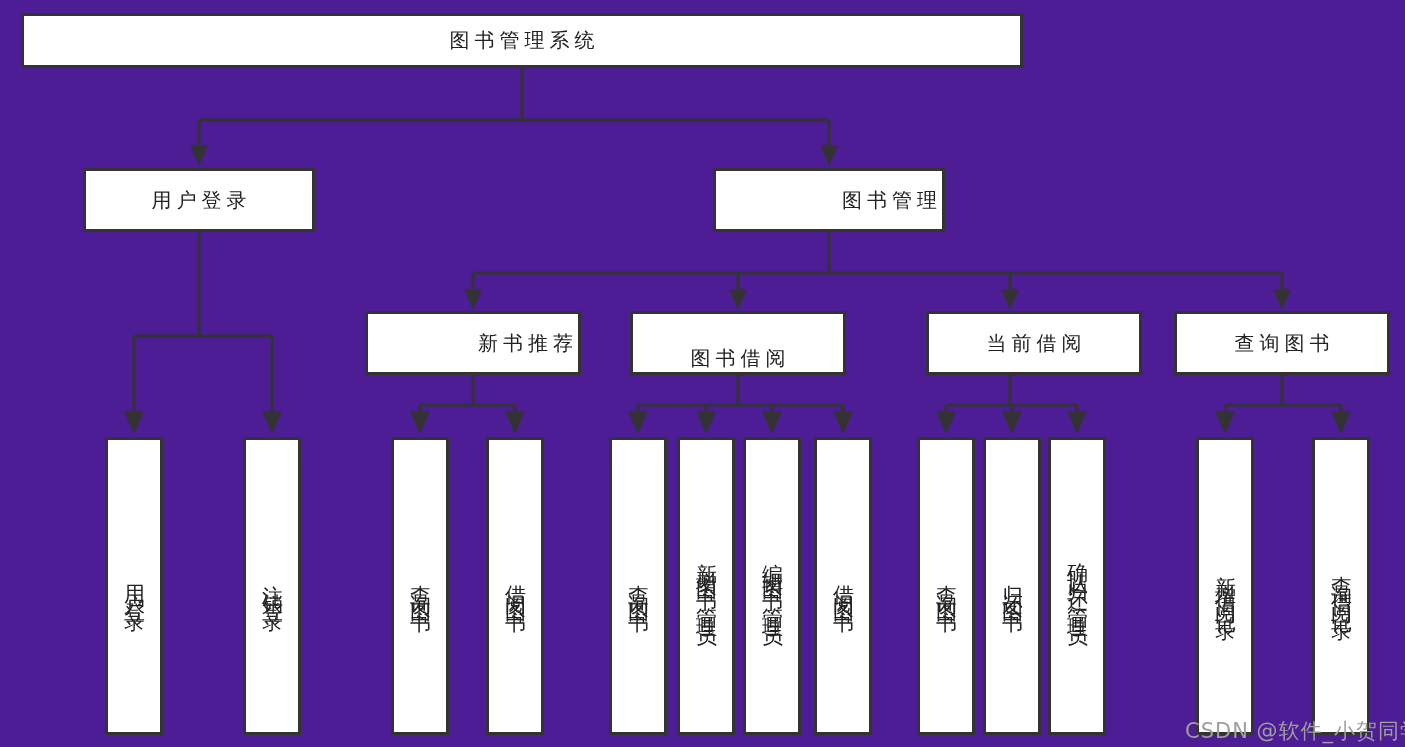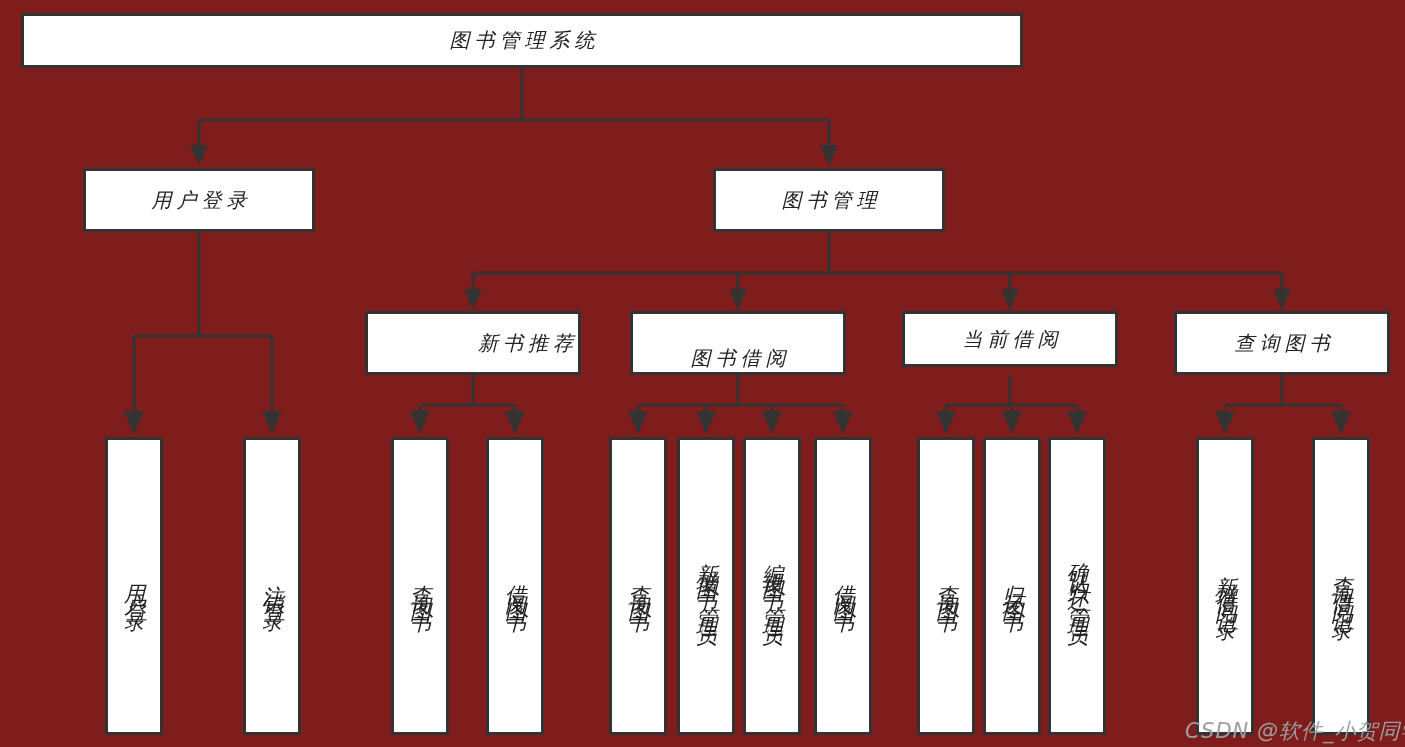--- a/index.html
+++ b/index.html
@@ -1,23 +1,22 @@
 <!DOCTYPE html>
 <html><head>
 <meta charset="utf-8">
 <style>
   html, body { margin: 0; padding: 0; background: #ffffff; }
   .canvas {
     position: relative;
     width: 1405px;
     height: 747px;
-    background: #7f1d1d;
+    background: #4c1d95;
     font-family: "DejaVu Sans", "Liberation Sans", sans-serif;
     overflow: hidden;
-    font-style: italic;
   }
   .connectors {
     position: absolute;
     left: 0; top: 0;
     z-index: 0;
   }
   .node {
     position: absolute;
     box-sizing: border-box;
     background: #ffffff;
@@ -39,25 +38,25 @@
     text-orientation: mixed;
     font-size: 21px;
     letter-spacing: 9px;
     line-height: 1.0;
     white-space: nowrap;
   }
   
   .n-root  { left: 21px;   top: 13px;  width: 1002px; height: 55px; }
   
   .n-l2a   { left: 83px;   top: 168px; width: 232px;  height: 64px; }
-  .n-l2b   { left: 713px;  top: 168px; width: 232px;  height: 64px; }
+  .n-l2b   { left: 713px;  top: 168px; width: 232px;  height: 64px; justify-content: flex-end; }
   
   .n-l3a   { left: 365px;  top: 311px; width: 216px;  height: 64px; justify-content: flex-end; }
   .n-l3b   { left: 630px;  top: 311px; width: 216px;  height: 64px; align-items: flex-end; }
-  .n-l3c   { left: 902px;  top: 311px; width: 216px;  height: 56px; }
+  .n-l3c   { left: 926px;  top: 311px; width: 216px;  height: 64px; }
   .n-l3d   { left: 1174px; top: 311px; width: 216px;  height: 64px; }
   
   .leaf    { top: 437px; width: 58px; height: 298px; }
   .n-a1 { left: 105px; }  .n-a2 { left: 243px; }
   .n-b1 { left: 391px; }  .n-b2 { left: 486px; }
   .n-c1 { left: 609px; }  .n-c2 { left: 677px; }  .n-c3 { left: 743px; }  .n-c4 { left: 814px; }
   .n-d1 { left: 917px; }  .n-d2 { left: 983px; }  .n-d3 { left: 1048px; }
   .n-e1 { left: 1196px; } .n-e2 { left: 1312px; }
   .watermark {
     position: absolute;

